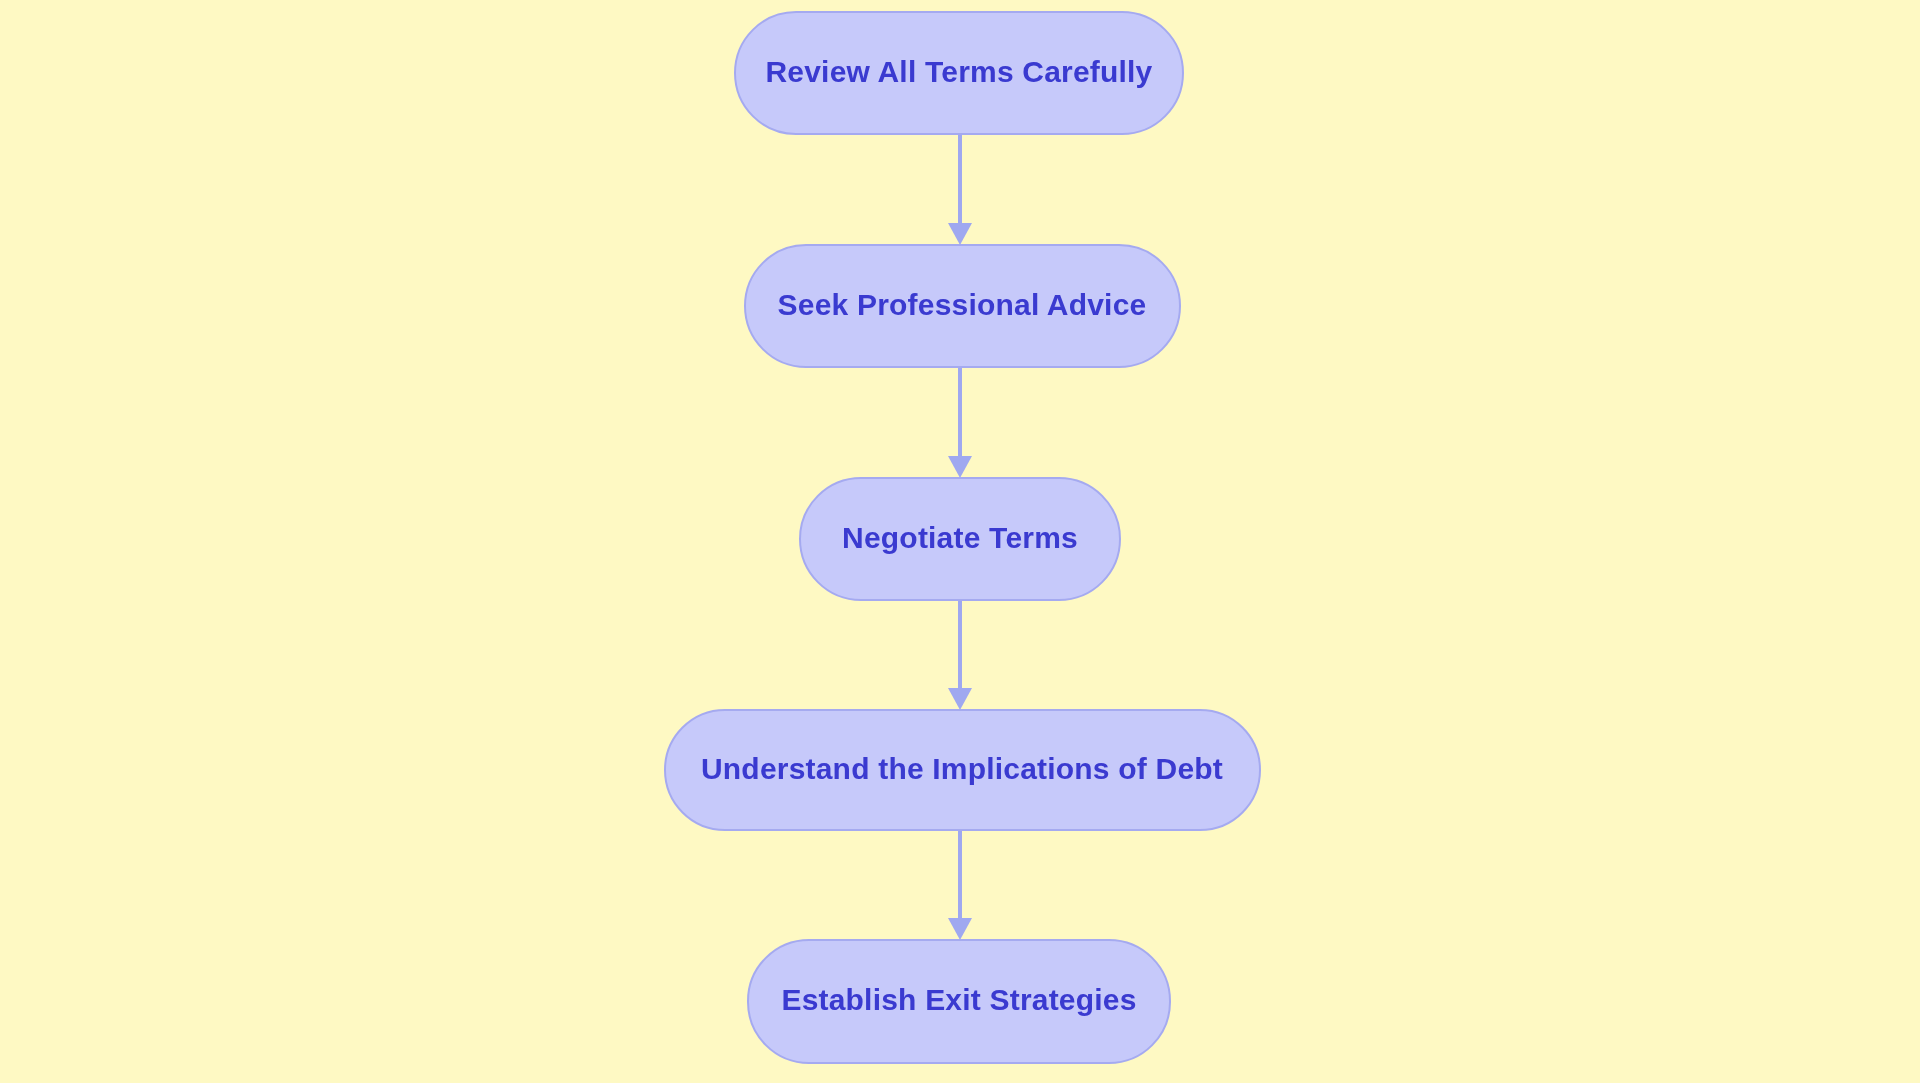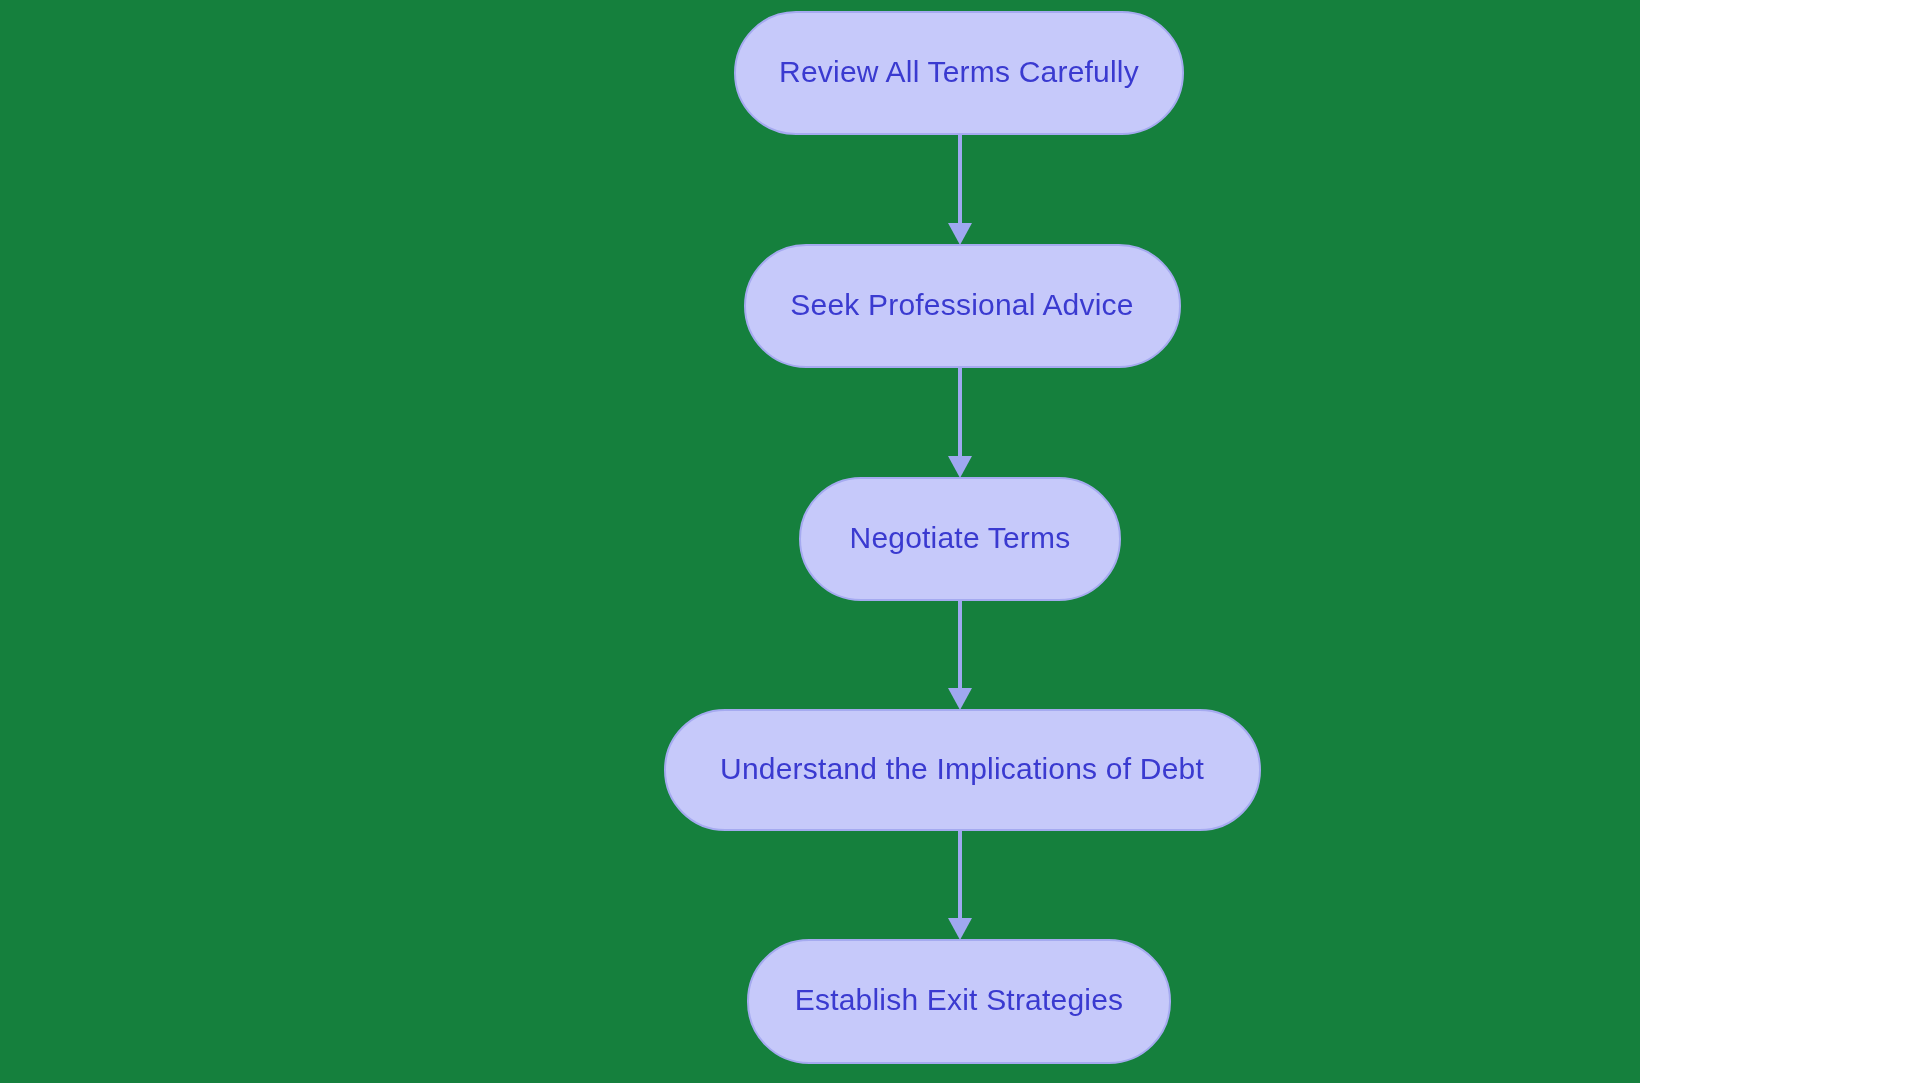--- a/index.html
+++ b/index.html
@@ -6,24 +6,25 @@
   html, body {
     margin: 0;
     padding: 0;
     background: #ffffff;
   }
   body {
     font-family: "Liberation Sans", sans-serif;
   }
   #canvas {
     position: relative;
-    width: 1640px;
+    width: 1920px;
     height: 1083px;
-    background: #15803d;
+    background: #fef9c3;
     overflow: hidden;
+    font-weight: bold;
   }
   #flow-svg {
     position: absolute;
     top: 0;
     left: 0;
     width: 1920px;
     height: 1083px;
   }
   .node-shape {
     fill: #c6c9fa;

